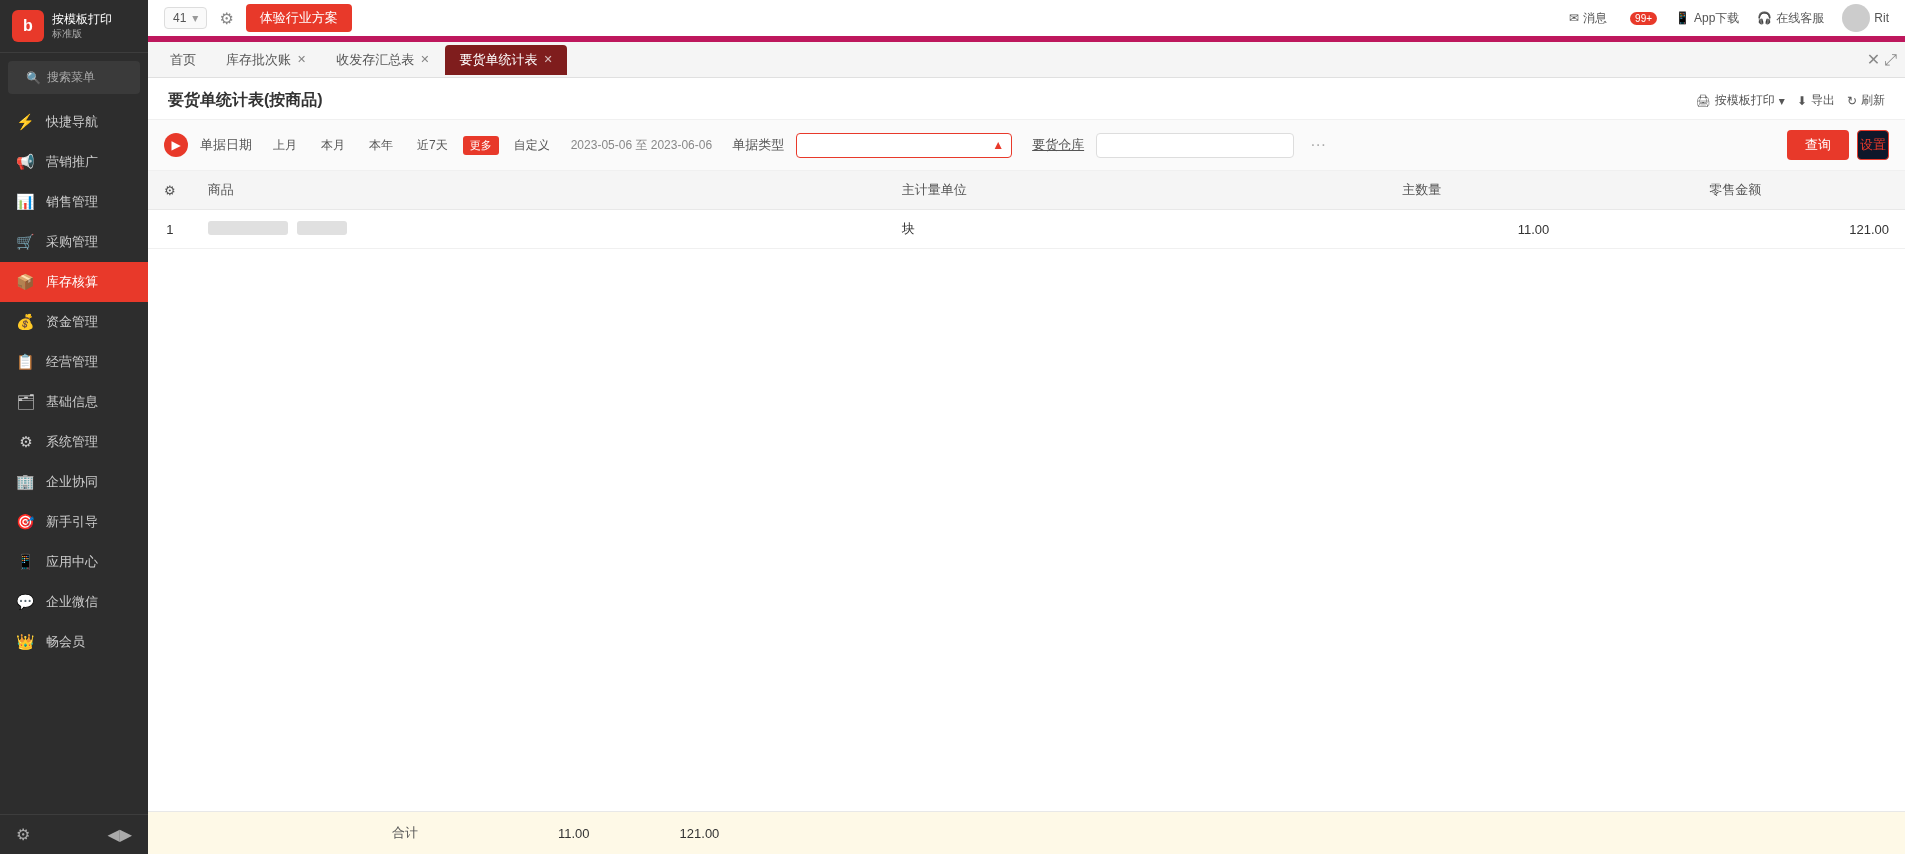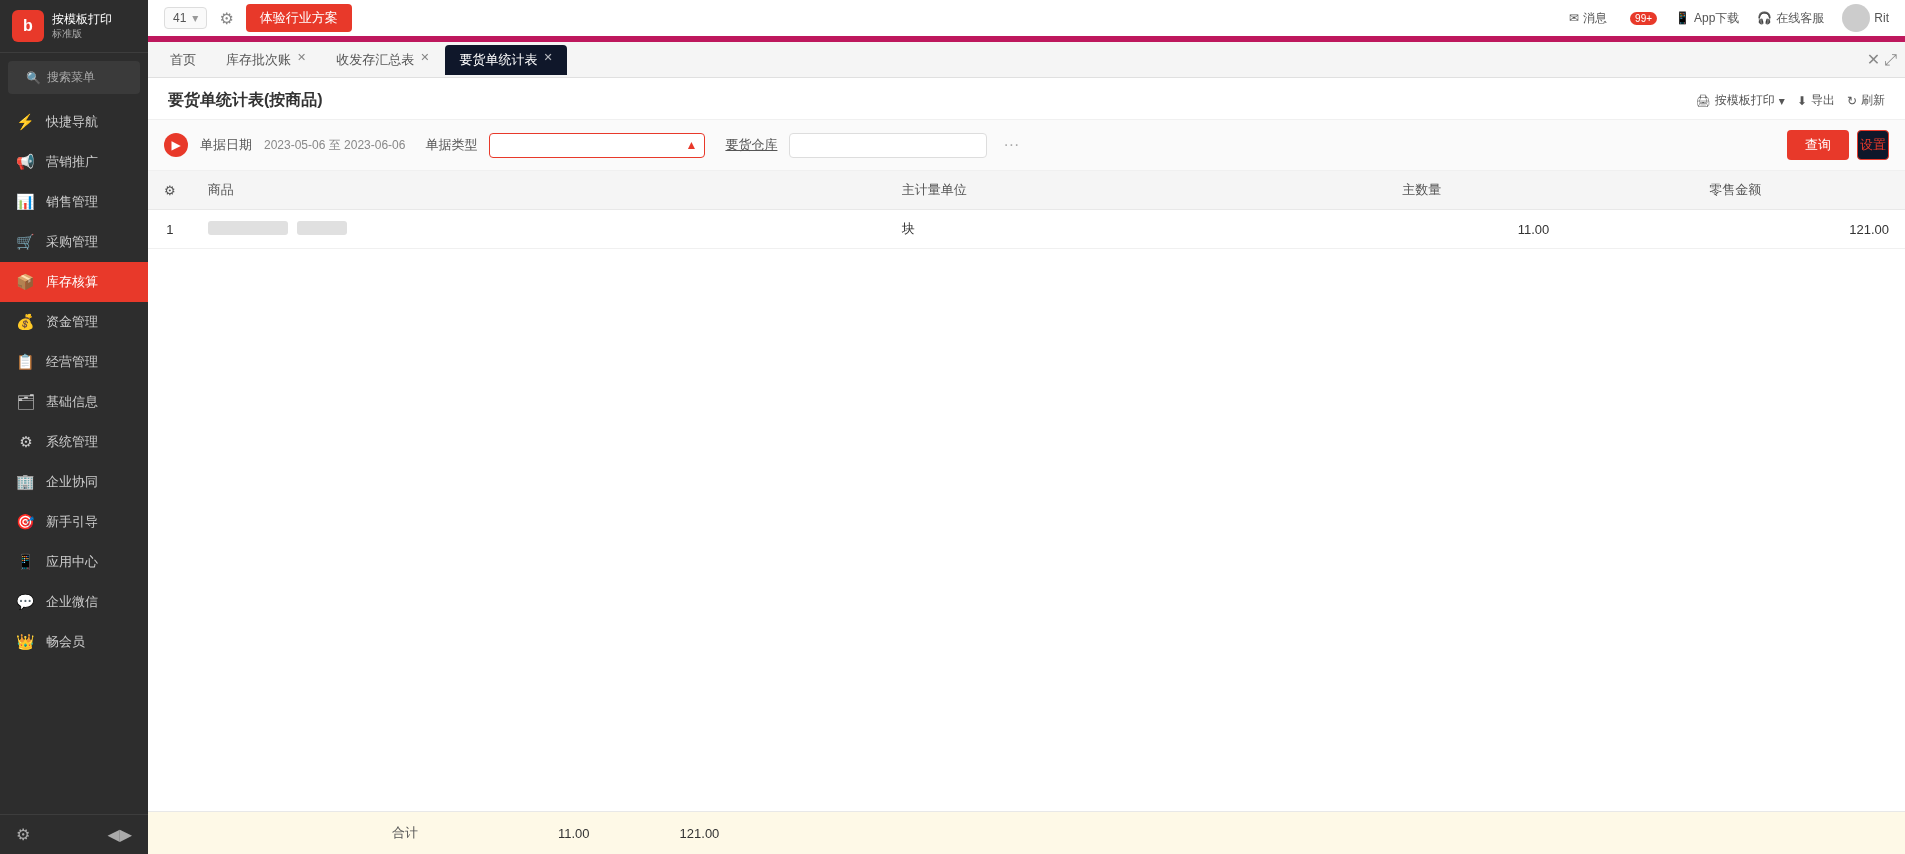--- a/index.html
+++ b/index.html
@@ -155,31 +155,32 @@
       height: 36px;
       display: flex;
       align-items: center;
       padding: 0 8px;
       border-bottom: 1px solid #e0e0e0;
       flex-shrink: 0;
       gap: 2px;
     }
     .tab-item {
       display: flex;
+      align-items: center;
       padding: 6px 14px;
       border-radius: 4px 4px 0 0;
       cursor: pointer;
       font-size: 13px;
       color: #555;
       background: transparent;
       white-space: nowrap;
       font-family: Liberation Serif, serif;
     }
     .tab-item.active {
-      background: #0f172a;
+      background: #7f1d1d;
       color: #fff;
     }
     .tab-close {
       margin-left: 6px;
       font-size: 11px;
       color: inherit;
       opacity: 0.7;
     }
     .tab-bar-actions {
       margin-left: auto;
@@ -555,20 +556,28 @@
         <div class="action-btn">
           <span>↻</span>
           <span>刷新</span>
         </div>
       </div>
     </div>
 
     <div class="filter-bar">
       <div class="filter-expand-btn">▶</div>
       <span class="filter-label">单据日期</span>
+      <div class="date-options">
+        <span class="date-btn">上月</span>
+        <span class="date-btn">本月</span>
+        <span class="date-btn">本年</span>
+        <span class="date-btn">近7天</span>
+        <button class="date-more-btn">更多</button>
+        <span class="date-btn">自定义</span>
+      </div>
       <span class="date-range">2023-05-06 至 2023-06-06</span>
       <span class="filter-label" style="margin-left:8px;">单据类型</span>
       <div class="type-select-container">
         <input type="text" class="type-select" value="" style="border-color: rgb(232, 57, 42);">
         <span class="type-select-arrow">▲</span>
       </div>
       <span class="warehouse-label" style="margin-left:8px;">要货仓库</span>
       <input type="text" class="warehouse-input" value="" style="">
       <span class="warehouse-more">···</span>
       <div class="filter-bar-right">

